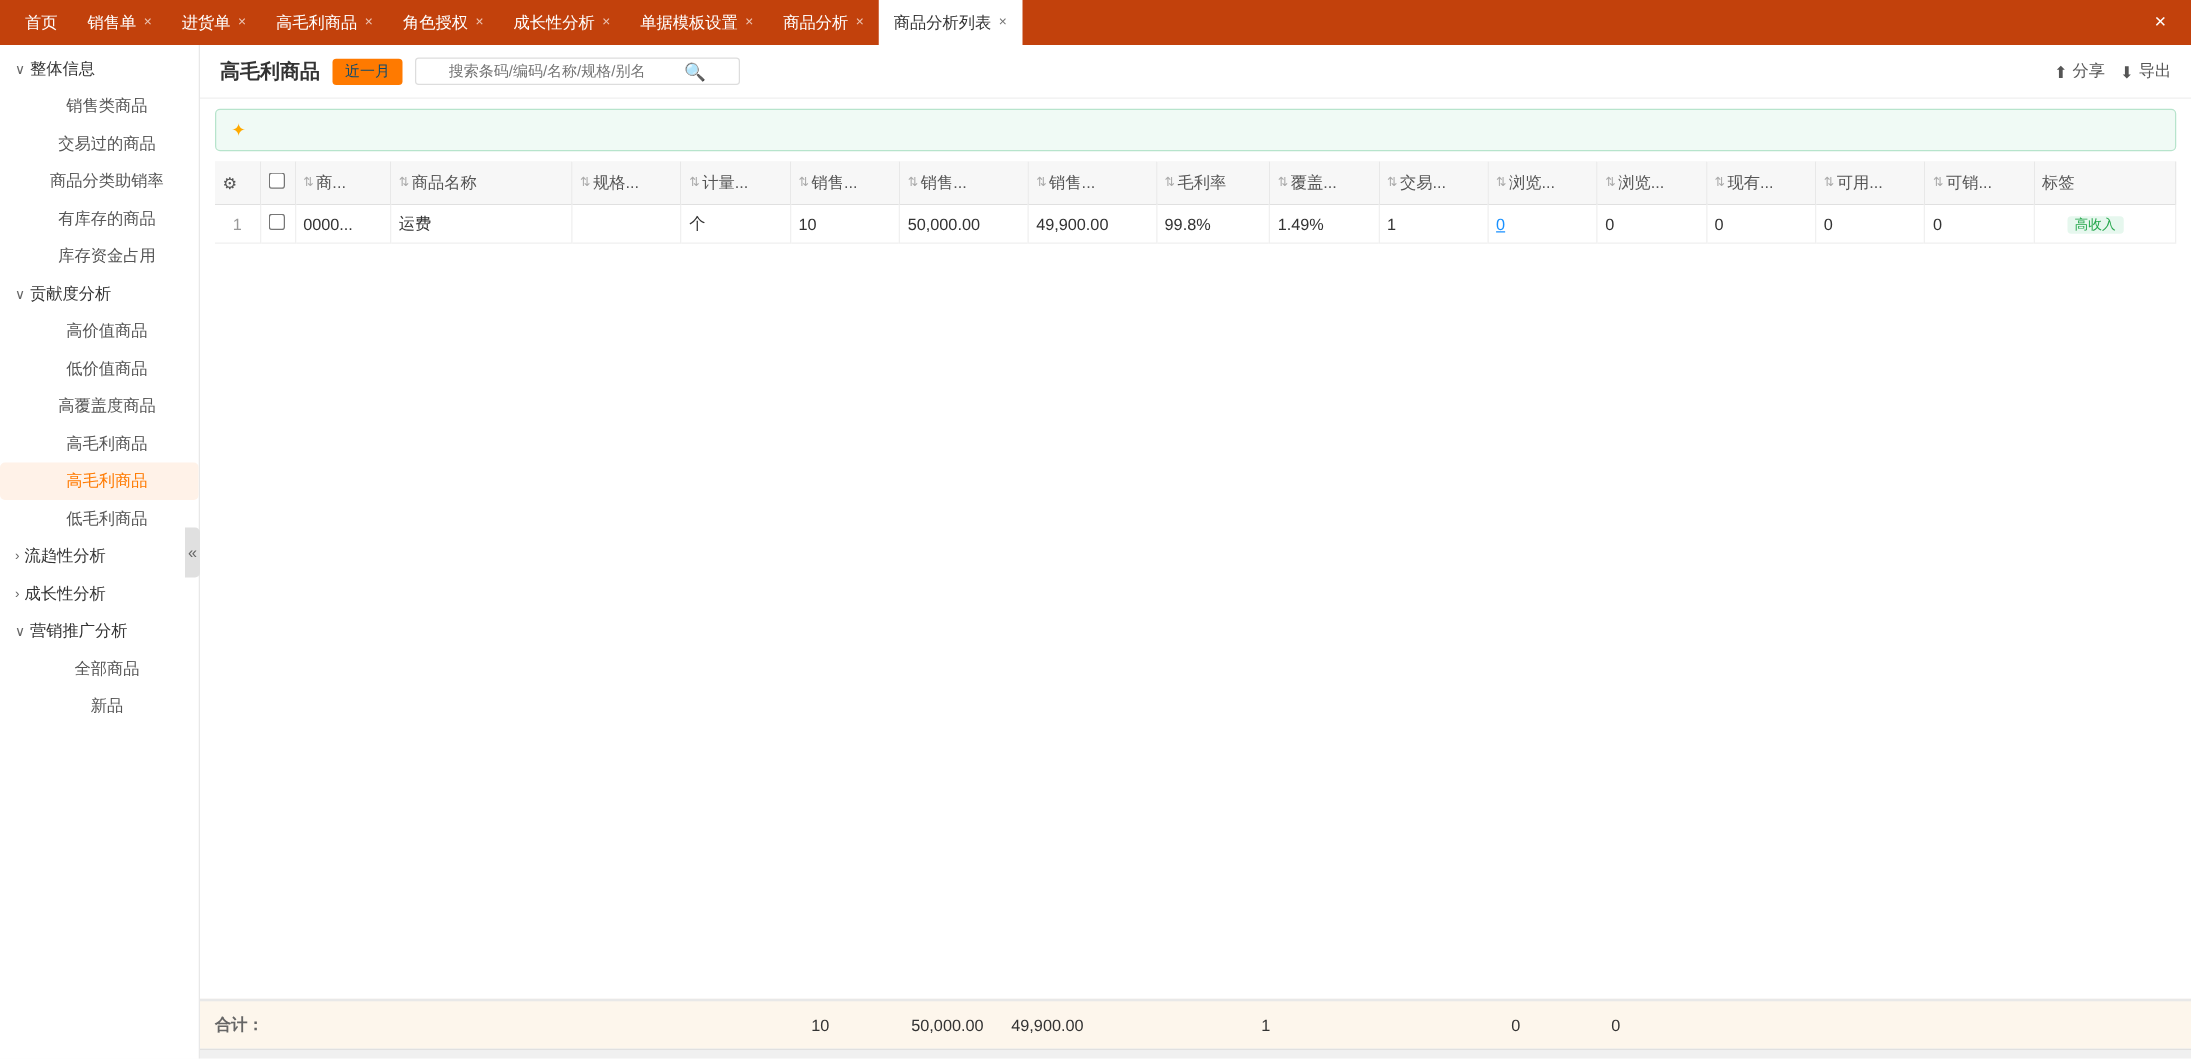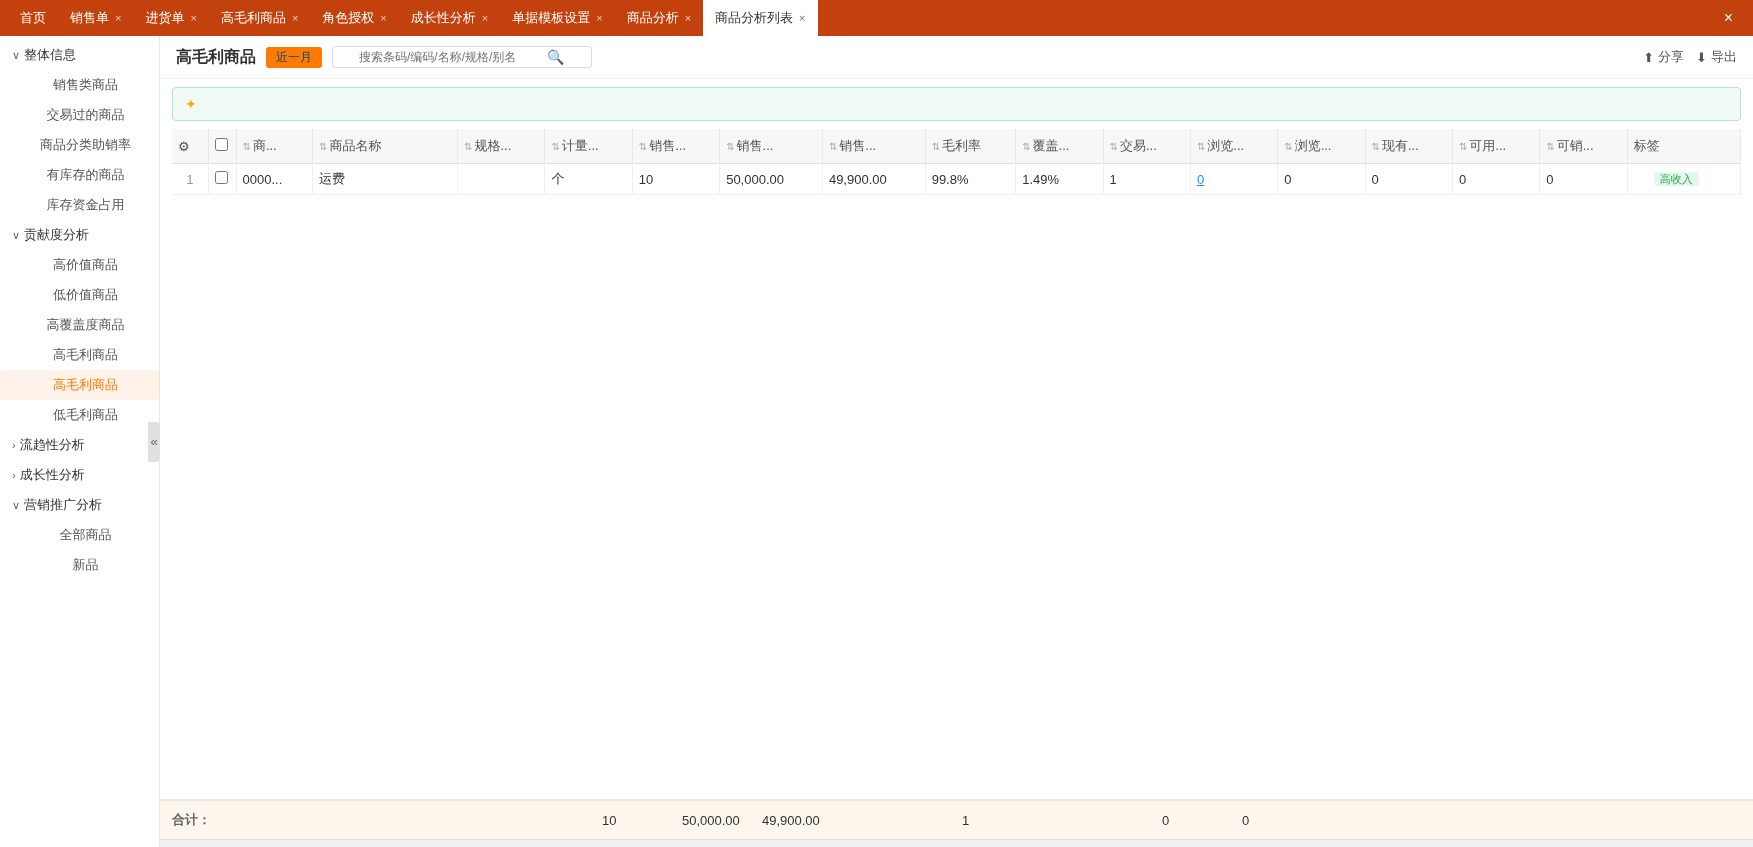--- a/index.html
+++ b/index.html
@@ -241,20 +241,21 @@
     .footer-row {
       background: #fdf6ec;
       border-top: 2px solid #e8e8e8;
       display: flex;
       align-items: center;
       padding: 8px 12px;
       font-size: 13px;
       color: #333;
       min-height: 40px;
       flex-shrink: 0;
+      gap: 47px;
     }
     .footer-row .footer-label {
       width: 80px;
       font-weight: bold;
       color: #666;
     }
     .footer-cells {
       display: flex;
       gap: 0;
       flex: 1;

